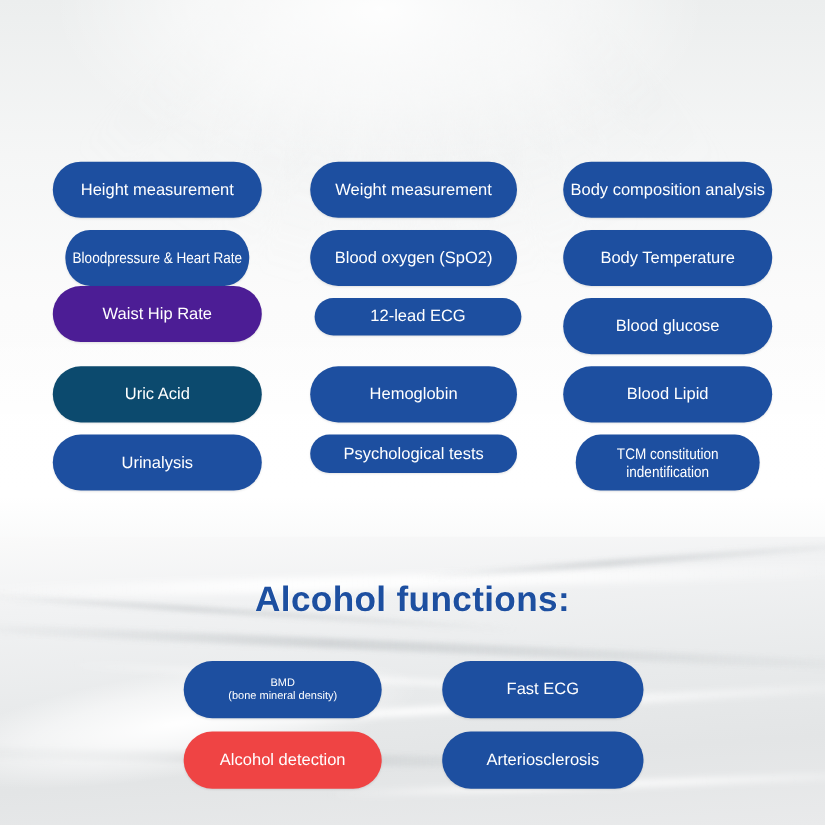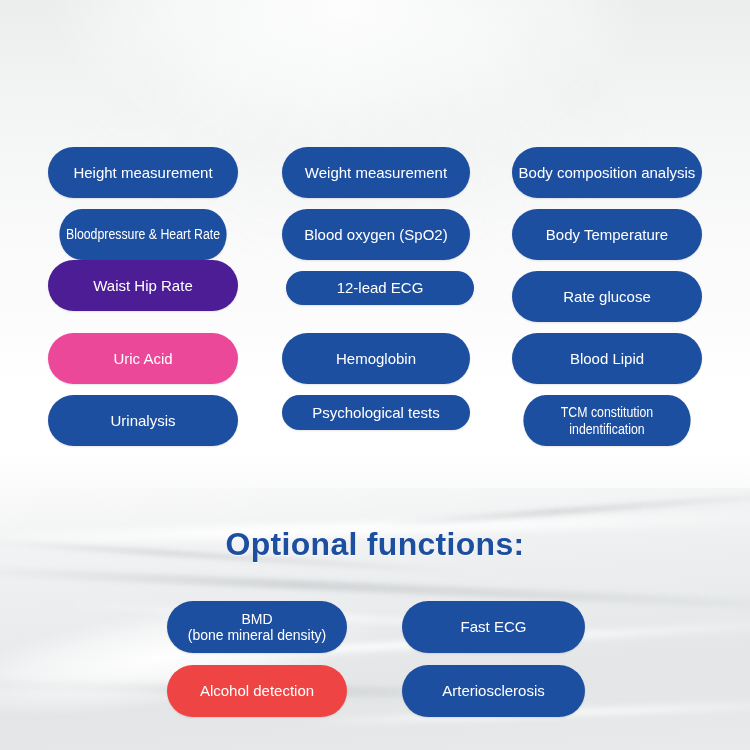--- a/index.html
+++ b/index.html
@@ -125,21 +125,21 @@
     justify-content: center;
     text-align: center;
     font-size: 15px;
     line-height: 1.15;
     box-sizing: border-box;
     padding: 0 6px;
     white-space: pre-line;
     box-shadow: 0 1px 2px rgba(0,0,0,0.10);
   }
   .pill.narrow { font-size: 14px; transform: scaleX(0.88); }
-  .pill.two-line { font-size: 14px; }
+  .pill.two-line { font-size: 10px; }
 </style>
 </head>
 <body>
 
 <div id="page">
 
   <div class="bg-top">
     <div class="fan" id="fan">
         <div class="ray" style="transform: translateX(-50%) rotate(-42deg); opacity: 0.71;"></div>
         <div class="ray" style="transform: translateX(-50%) rotate(-35deg); opacity: 0.49;"></div>
@@ -168,36 +168,36 @@
     <div class="marble-hi m5"></div>
     <div class="marble-lo m6"></div>
     <div class="marble-lo m7"></div>
     <div class="marble-hi m8"></div>
     <div class="bottom-sheen"></div>
   </div>
 
   <div class="content">
 
 
-    <div class="section-title" id="title-optional">Optional functions:</div>
+    <div class="section-title" id="title-optional">Alcohol functions:</div>
 
     <div id="pill-layer">
         <div class="pill" style="left: 48px; top: 147px; width: 190px; height: 51px; background: rgb(29, 79, 160); color: rgb(255, 255, 255);">Height measurement</div>
         <div class="pill narrow" style="left: 48px; top: 209px; width: 190px; height: 51px; background: rgb(29, 79, 160); color: rgb(255, 255, 255);">Bloodpressure &amp; Heart Rate</div>
         <div class="pill" style="left: 48px; top: 260px; width: 190px; height: 51px; background: #4c1d95; color: rgb(255, 255, 255);">Waist Hip Rate</div>
-        <div class="pill" style="left: 48px; top: 333px; width: 190px; height: 51px; background: #ec4899; color: rgb(255, 255, 255);">Uric Acid</div>
+        <div class="pill" style="left: 48px; top: 333px; width: 190px; height: 51px; background: #0c4a6e; color: rgb(255, 255, 255);">Uric Acid</div>
         <div class="pill" style="left: 48px; top: 395px; width: 190px; height: 51px; background: rgb(29, 79, 160); color: rgb(255, 255, 255);">Urinalysis</div>
         <div class="pill" style="left: 282px; top: 147px; width: 188px; height: 51px; background: rgb(29, 79, 160); color: rgb(255, 255, 255);">Weight measurement</div>
         <div class="pill" style="left: 282px; top: 209px; width: 188px; height: 51px; background: rgb(29, 79, 160); color: rgb(255, 255, 255);">Blood oxygen (SpO2)</div>
         <div class="pill" style="left: 286px; top: 271px; width: 188px; height: 34px; background: rgb(29, 79, 160); color: rgb(255, 255, 255);">12-lead ECG</div>
         <div class="pill" style="left: 282px; top: 333px; width: 188px; height: 51px; background: rgb(29, 79, 160); color: rgb(255, 255, 255);">Hemoglobin</div>
         <div class="pill" style="left: 282px; top: 395px; width: 188px; height: 35px; background: rgb(29, 79, 160); color: rgb(255, 255, 255);">Psychological tests</div>
         <div class="pill" style="left: 512px; top: 147px; width: 190px; height: 51px; background: rgb(29, 79, 160); color: rgb(255, 255, 255);">Body composition analysis</div>
         <div class="pill" style="left: 512px; top: 209px; width: 190px; height: 51px; background: rgb(29, 79, 160); color: rgb(255, 255, 255);">Body Temperature</div>
-        <div class="pill" style="left: 512px; top: 271px; width: 190px; height: 51px; background: rgb(29, 79, 160); color: rgb(255, 255, 255);">Rate glucose</div>
+        <div class="pill" style="left: 512px; top: 271px; width: 190px; height: 51px; background: rgb(29, 79, 160); color: rgb(255, 255, 255);">Blood glucose</div>
         <div class="pill" style="left: 512px; top: 333px; width: 190px; height: 51px; background: rgb(29, 79, 160); color: rgb(255, 255, 255);">Blood Lipid</div>
         <div class="pill narrow" style="left: 512px; top: 395px; width: 190px; height: 51px; background: rgb(29, 79, 160); color: rgb(255, 255, 255);">TCM constitution indentification</div>
         <div class="pill two-line" style="left: 167px; top: 601px; width: 180px; height: 52px; background: rgb(29, 79, 160); color: rgb(255, 255, 255);">BMD
 (bone mineral density)</div>
         <div class="pill" style="left: 167px; top: 665px; width: 180px; height: 52px; background: #ef4444; color: rgb(255, 255, 255);">Alcohol detection</div>
         <div class="pill" style="left: 402px; top: 601px; width: 183px; height: 52px; background: rgb(29, 79, 160); color: rgb(255, 255, 255);">Fast ECG</div>
         <div class="pill" style="left: 402px; top: 665px; width: 183px; height: 52px; background: rgb(29, 79, 160); color: rgb(255, 255, 255);">Arteriosclerosis</div>
       </div>
 
   </div>

